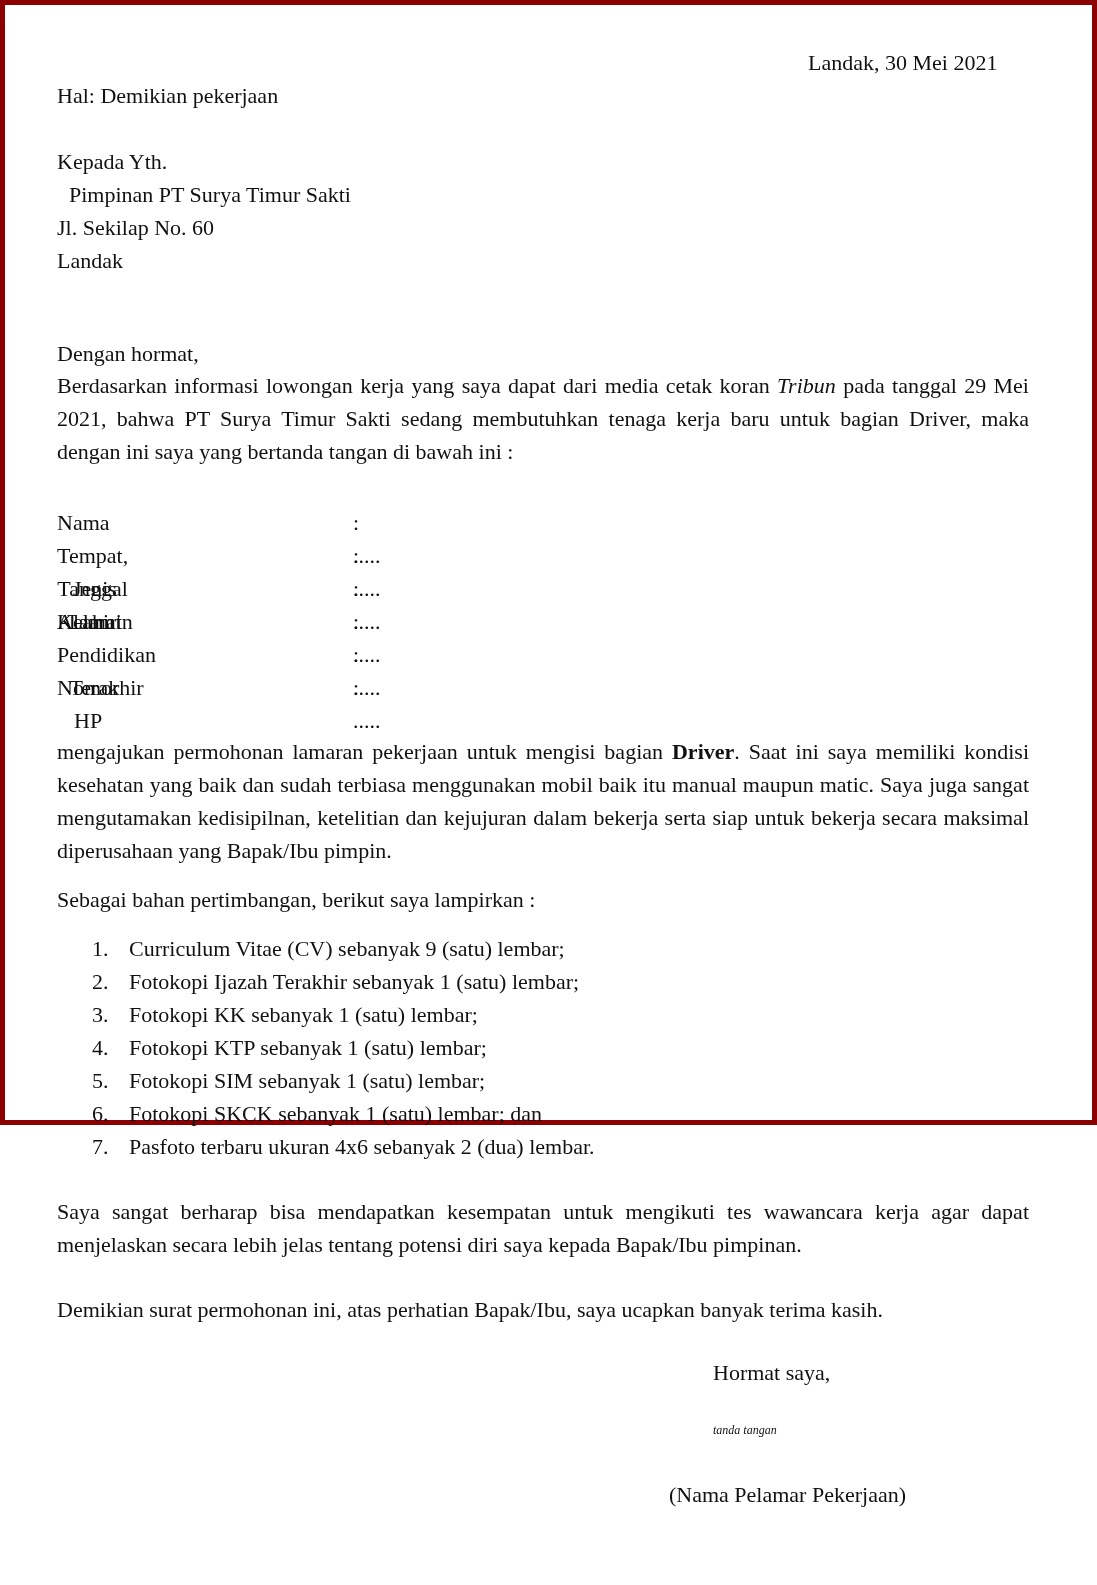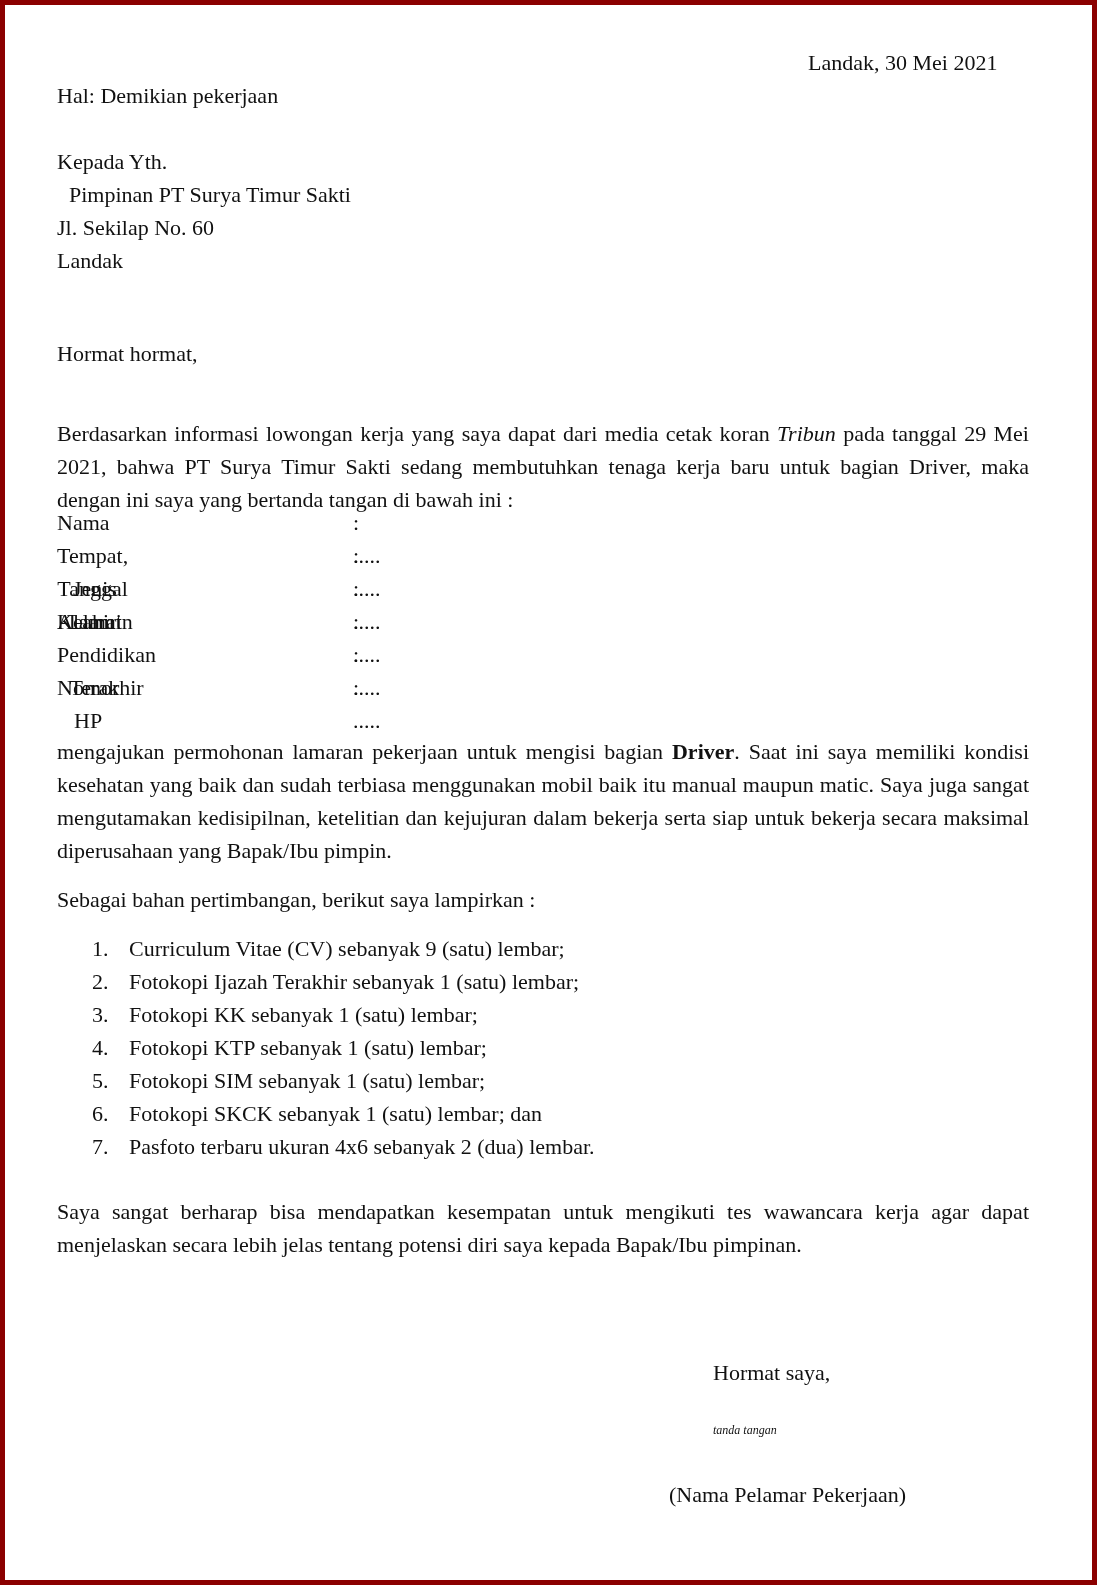--- a/index.html
+++ b/index.html
@@ -1,20 +1,20 @@
 <!DOCTYPE html>
 <html><head>
 <meta charset="utf-8">
 <style>
   html, body { margin: 0; padding: 0; background: #ffffff; }
   body { width: 1097px; height: 1585px; overflow: hidden; }
   .page {
     position: relative;
     box-sizing: border-box;
-    width: 1097px; height: 1585px;
+    width: 1097px; height: 1125px;
     border: 5px solid #8b0000;
     background: #ffffff;
     font-family: "Liberation Serif", "DejaVu Serif", serif;
     font-size: 22px;
     color: #111111;
   }
   .abs { position: absolute; white-space: nowrap; }
   .line { line-height: 33px; }
   .para { position: absolute; left: 52px; width: 972px; text-align: justify; line-height: 33px; }
   .para.last-left { text-align-last: left; }
@@ -35,23 +35,23 @@
 
   <div class="abs" style="left:52px; top:78px;">Hal: Demikian pekerjaan</div>
 
   <div>
     <div class="abs" style="left:52px; top:144px;">Kepada Yth.</div>
     <div class="abs" style="left:52px; top:177px;margin-left:12px;">Pimpinan PT Surya Timur Sakti</div>
     <div class="abs" style="left:52px; top:210px;">Jl. Sekilap No. 60</div>
     <div class="abs" style="left:52px; top:243px;">Landak</div>
   </div>
 
-  <div class="abs" style="left:52px; top:336px;">Hormat hormat,</div>
+  <div class="abs" style="left:52px; top:336px;">Dengan hormat,</div>
 
-  <div class="para last-left" style="top:364px;margin-top:48px;"><span>Berdasarkan informasi lowongan kerja yang saya dapat dari media cetak koran </span><em>Tribun</em><span> pada tanggal 29 Mei 2021, bahwa PT Surya Timur Sakti sedang membutuhkan tenaga kerja baru untuk bagian Driver, maka dengan ini saya yang bertanda tangan di bawah ini :</span></div>
+  <div class="para last-left" style="top:364px;"><span>Berdasarkan informasi lowongan kerja yang saya dapat dari media cetak koran </span><em>Tribun</em><span> pada tanggal 29 Mei 2021, bahwa PT Surya Timur Sakti sedang membutuhkan tenaga kerja baru untuk bagian Driver, maka dengan ini saya yang bertanda tangan di bawah ini :</span></div>
 
   <div>
     <div class="field-row" style="top:501px;">
       <span class="field-label">Nama</span>
       <span class="field-colon">: .....</span>
     </div>
     <div class="field-row" style="top:534px;">
       <span class="field-label">Tempat, Tanggal Lahir</span>
       <span class="field-colon">: .....</span>
     </div>
@@ -82,20 +82,21 @@
     <div class="list-item" style="top:960px;"><span class="list-num">2.</span><span>Fotokopi Ijazah Terakhir sebanyak 1 (satu) lembar;</span></div>
     <div class="list-item" style="top:993px;"><span class="list-num">3.</span><span>Fotokopi KK sebanyak 1 (satu) lembar;</span></div>
     <div class="list-item" style="top:1026px;"><span class="list-num">4.</span><span>Fotokopi KTP sebanyak 1 (satu) lembar;</span></div>
     <div class="list-item" style="top:1059px;"><span class="list-num">5.</span><span>Fotokopi SIM sebanyak 1 (satu) lembar;</span></div>
     <div class="list-item" style="top:1092px;"><span class="list-num">6.</span><span>Fotokopi SKCK sebanyak 1 (satu) lembar; dan</span></div>
     <div class="list-item" style="top:1125px;"><span class="list-num">7.</span><span>Pasfoto terbaru ukuran 4x6 sebanyak 2 (dua) lembar.</span></div>
   </div>
 
   <div class="para last-left" style="top:1190px;">Saya sangat berharap bisa mendapatkan kesempatan untuk mengikuti tes wawancara kerja agar dapat menjelaskan secara lebih jelas tentang potensi diri saya kepada Bapak/Ibu pimpinan.</div>
 
+  <div class="abs line" style="left:52px; top:1288px;">Demikian surat permohonan ini, atas perhatian Bapak/Ibu, saya ucapkan banyak terima kasih.</div>
 
   <div class="abs" style="left:708px; top:1355px;">Hormat saya,</div>
 
   <div class="abs" style="left:708px; top:1418px; font-size:12px; font-style:italic;">tanda tangan</div>
 
   <div class="abs" style="left:664px; top:1477px;">(Nama Pelamar Pekerjaan)</div>
 
 </div>
 
 </body></html>

